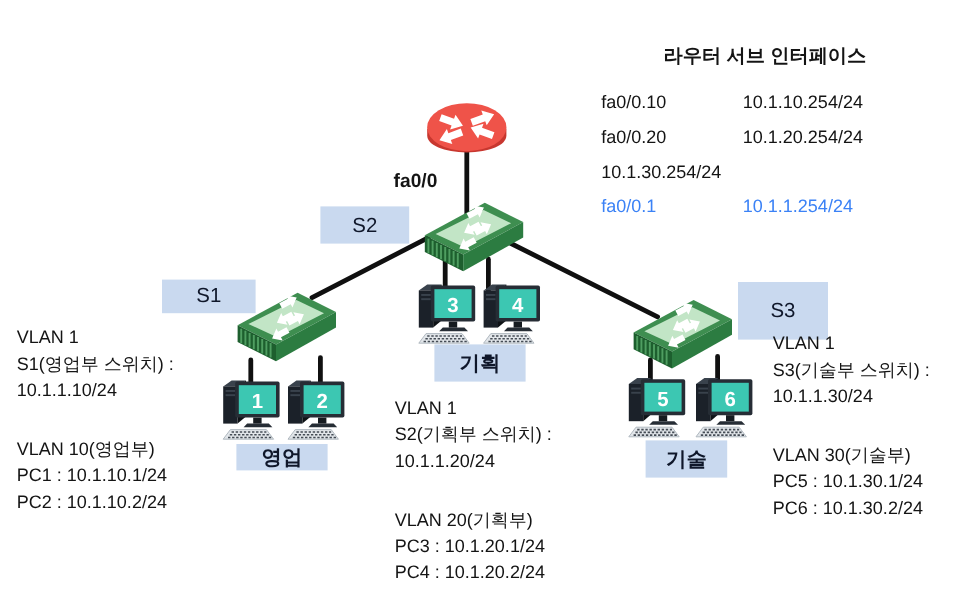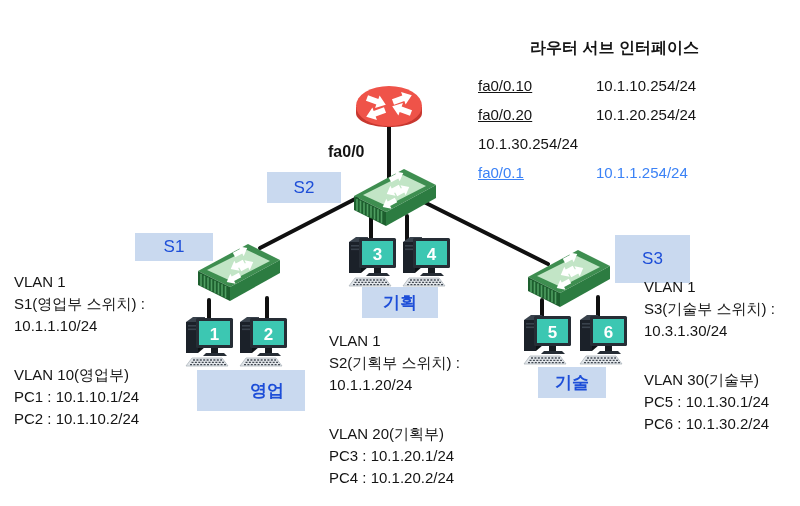--- a/index.html
+++ b/index.html
@@ -17,36 +17,36 @@
   .sw1 { left:196px; top:241px; }
   .sw2 { left:352px; top:166px; }
   .sw3 { left:526px; top:247px; }
   .pc { width:52px; height:54px; }
   .pc text { fill:#ffffff; font-family:"Liberation Sans","DejaVu Sans",sans-serif;
              font-size:17px; font-weight:700; text-anchor:middle; }
   .pc1 { left:183px; top:314px; } .pc2 { left:237px; top:314px; }
   .pc3 { left:346px; top:234px; } .pc4 { left:400px; top:234px; }
   .pc5 { left:521px; top:312px; } .pc6 { left:577px; top:312px; }
 
-  .tag { position:absolute; z-index:3; background:#c9d9ef; color:#1d4ed8;
+  .tag { position:absolute; z-index:3; background:#c9d9ef; color:#0f172a;
          display:flex; align-items:center; justify-content:center; font-size:17px; }
   .tag-s1 { left:135px; top:233px; width:78px; height:28px; }
   .tag-s2 { left:267px; top:172px; width:74px; height:31px; }
   .tag-s3 { left:615px; top:235px; width:75px; height:48px; }
   .dept  { font-weight:700; }
-  .tag-d1 { left:197px; top:370px; width:76px; height:41px;padding-left:32px; }
+  .tag-d1 { left:197px; top:370px; width:76px; height:22px; }
   .tag-d2 { left:362px; top:287px; width:76px; height:31px; }
   .tag-d3 { left:538px; top:367px; width:68px; height:31px; }
 
   .iface-label { position:absolute; left:328px; top:143px; font-size:16px; z-index:3;font-weight:bold; }
 
-  .subif-table { position:absolute; left:478px; top:38px; width:262px; z-index:3; font-size:15px; }
+  .subif-table { position:absolute; left:501px; top:38px; width:262px; z-index:3; font-size:15px; }
   .subif-table .tbl-title { margin-left:52px; font-size:16px; font-weight:700; line-height:20px; margin-bottom:13px; }
   .subif-table .row { display:flex; height:29px; align-items:center; }
-  .subif-table .iface { width:118px;text-decoration:underline; }
+  .subif-table .iface { width:118px; }
   .subif-table .highlight { color:#3b82f6; }
 
   .note { position:absolute; z-index:3; font-size:15px; line-height:22px; white-space:nowrap; }
   .note-left  { left:14px;  top:271px; }
   .note-mid   { left:329px; top:330px; }
   .note-right { left:644px; top:276px; }
   .para-gap { margin-top:27px; }
   .hidden-defs { position:absolute; width:0; height:0; }
 </style>
 </head>
@@ -200,19 +200,19 @@
     <div>VLAN 1</div>
     <div>S2(기획부 스위치) :</div>
     <div>10.1.1.20/24</div>
     <div class="para-gap">VLAN 20(기획부)</div>
     <div>PC3 : 10.1.20.1/24</div>
     <div>PC4 : 10.1.20.2/24</div>
   </div>
   <div class="note note-right">
     <div>VLAN 1</div>
     <div>S3(기술부 스위치) :</div>
-    <div>10.3.1.30/24</div>
+    <div>10.1.1.30/24</div>
     <div class="para-gap">VLAN 30(기술부)</div>
     <div>PC5 : 10.1.30.1/24</div>
     <div>PC6 : 10.1.30.2/24</div>
   </div>
 
 </div>
 
 </body></html>

